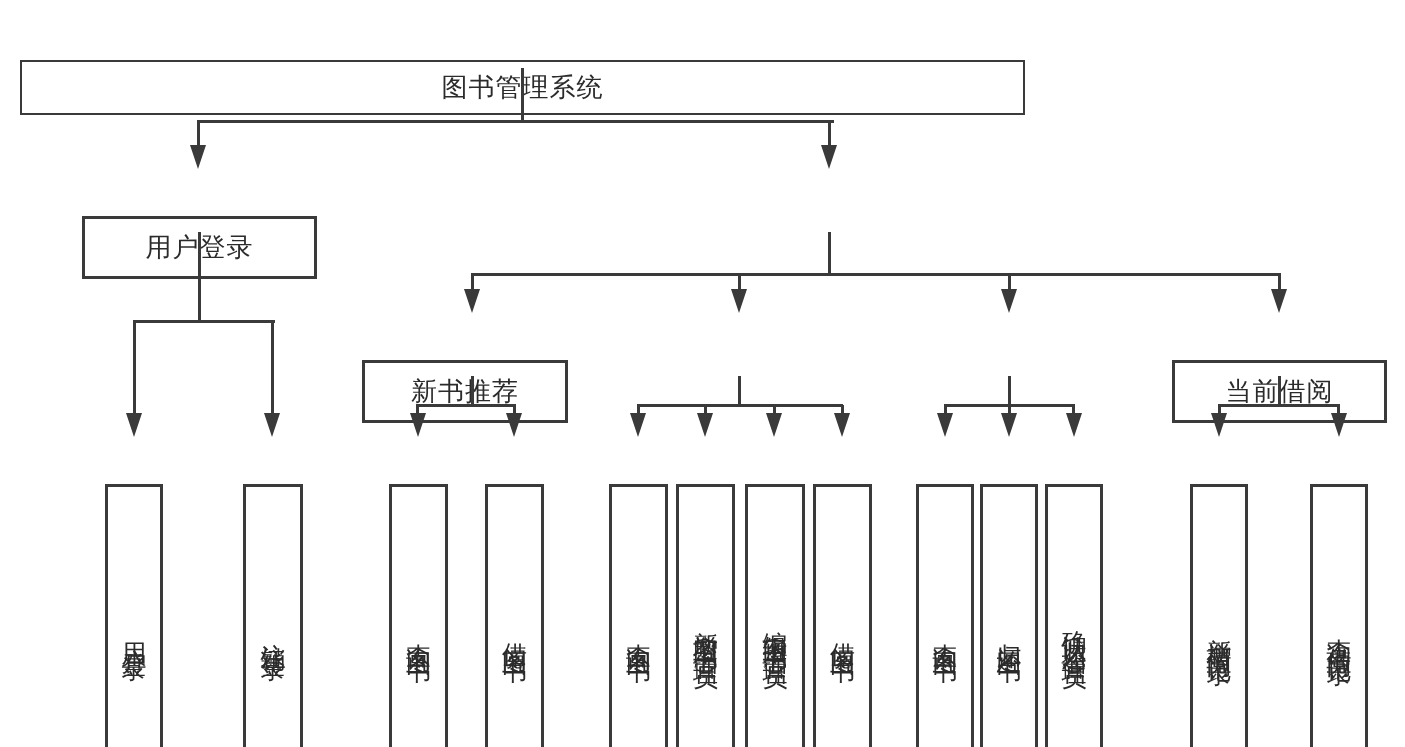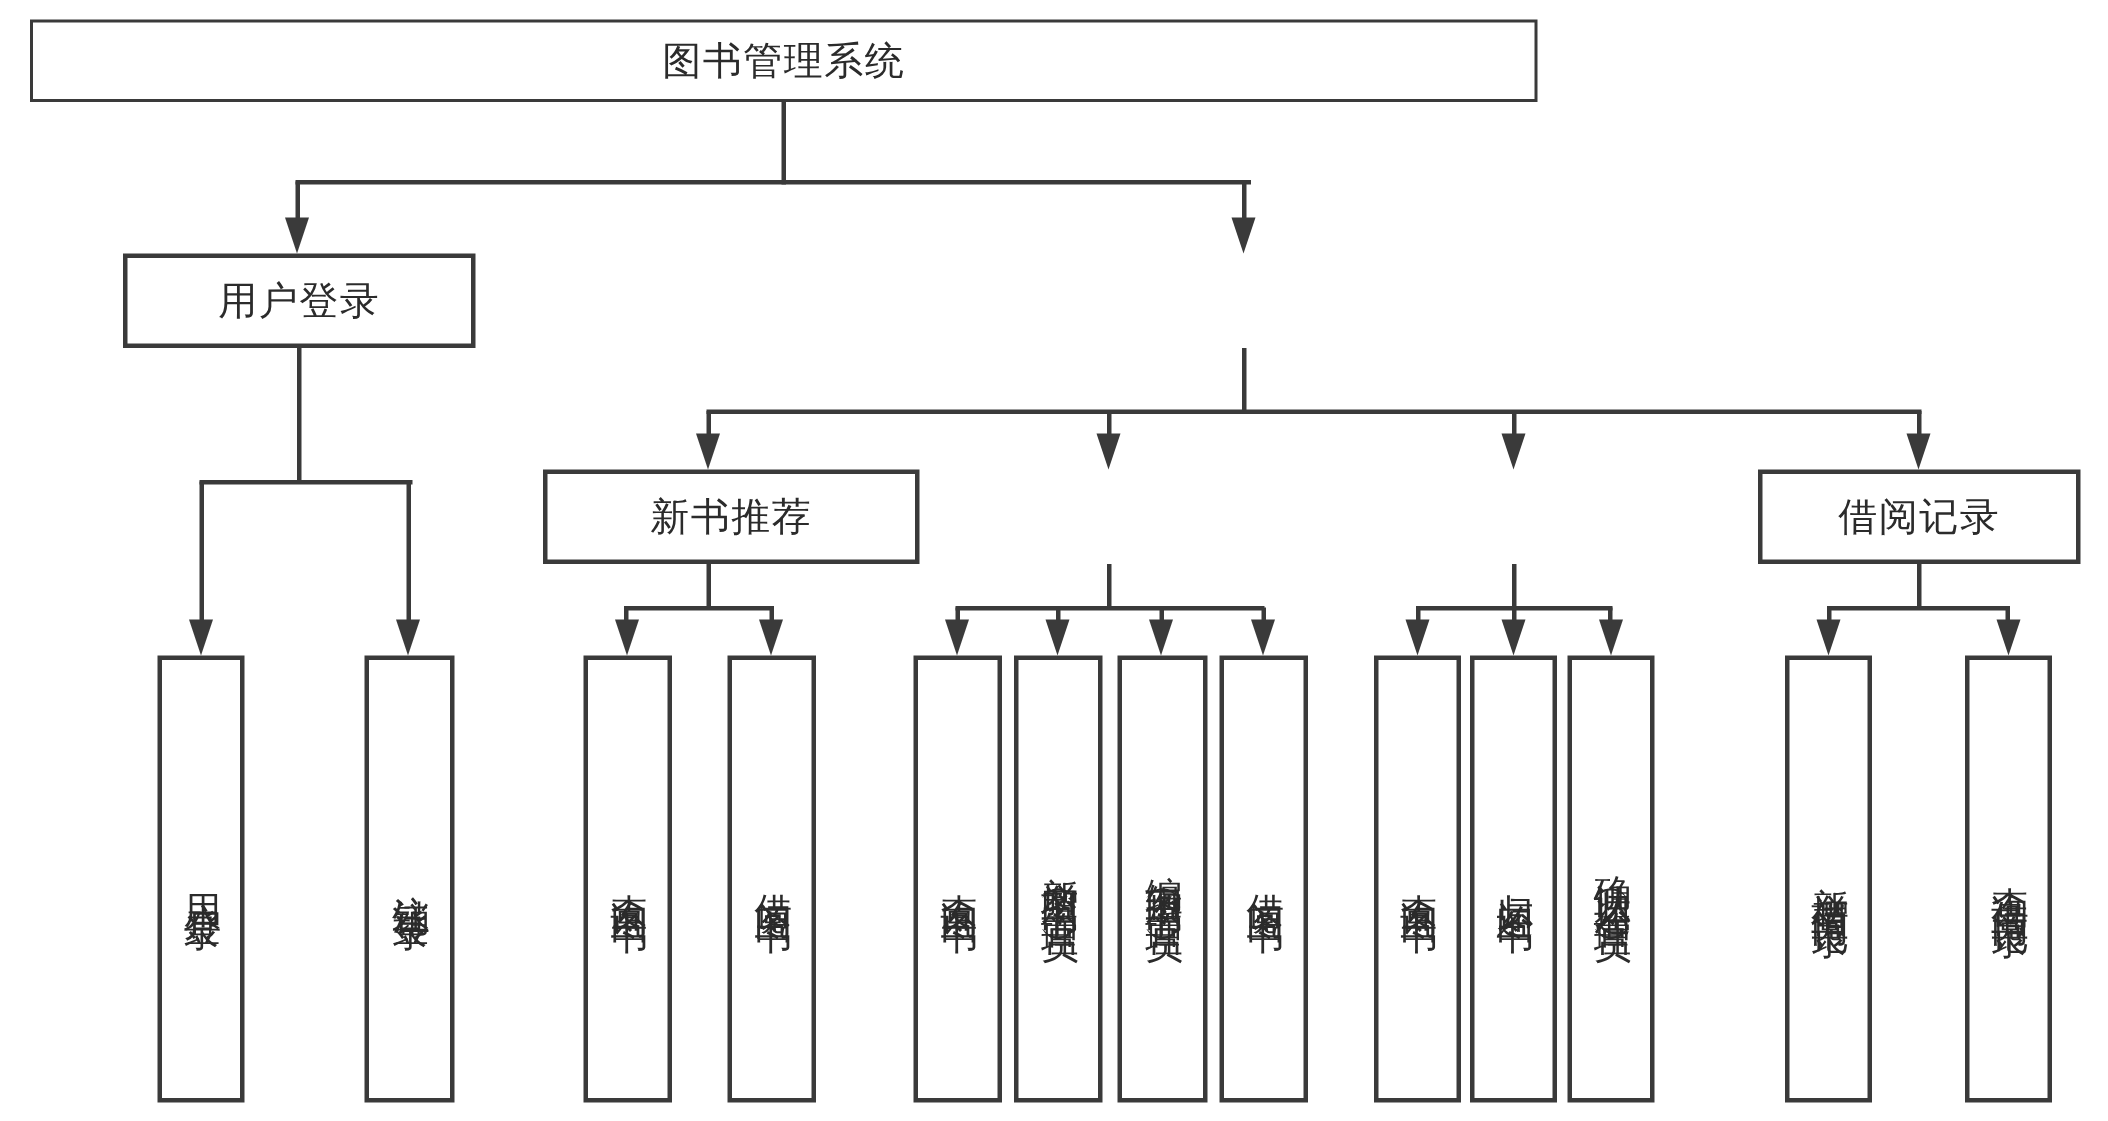--- a/index.html
+++ b/index.html
@@ -6,20 +6,21 @@
   .canvas {
     position:relative; width:1405px; height:747px; background:#ffffff;
     font-family:"Liberation Sans","DejaVu Sans",sans-serif;
     color:#2b2b2b; overflow:hidden;
   }
   .box {
     position:absolute; box-sizing:border-box;
     border:3px solid #3a3a3a; background:#ffffff;
     display:flex; align-items:center; justify-content:center;
     text-align:center;
+    margin-top:47px;
   }
   .box.root { border-width:2px; }
   .h-label { font-size:26px; letter-spacing:1px; }
   .v-box {
     writing-mode:vertical-rl; text-orientation:mixed;
     font-size:25px; letter-spacing:5px; line-height:1;
   }
   .line { position:absolute; background:#3a3a3a; }
   .ah {
     position:absolute; width:0; height:0;
@@ -35,25 +36,25 @@
 </head>
 <body>
 
 <div class="canvas">
 
   <div class="box root h-label" style="left:20px; top:13px; width:1005px; height:55px;">图书管理系统</div>
 
   <div class="box h-label" style="left:82px; top:169px; width:235px; height:63px;">用户登录</div>
 
 
-  <div class="box h-label" style="left:362px; top:313px; width:251px; height:63px;">新书推荐</div>
+  <div class="box h-label" style="left:362px; top:313px; width:206px; height:63px;">新书推荐</div>
 
 
 
-  <div class="box h-label" style="left:1172px; top:313px; width:215px; height:63px;">借阅记录</div>
+  <div class="box h-label" style="left:1172px; top:313px; width:215px; height:63px;">当前借阅</div>
 
   <div class="box v-box" style="left:105px; top:437px; width:58px; height:298px;">用户登录</div>
   <div class="box v-box" style="left:243px; top:437px; width:60px; height:298px;">注销登录</div>
 
   <div class="box v-box" style="left:389px; top:437px; width:59px; height:298px;">查询图书</div>
   <div class="box v-box" style="left:485px; top:437px; width:59px; height:298px;">借阅图书</div>
 
   <div class="box v-box" style="left:609px; top:437px; width:59px; height:298px;">查询图书</div>
   <div class="box v-box" style="left:676px; top:437px; width:59px; height:298px;">新增图书（管理员）</div>
   <div class="box v-box" style="left:745px; top:437px; width:60px; height:298px;">编辑图书（管理员）</div>

